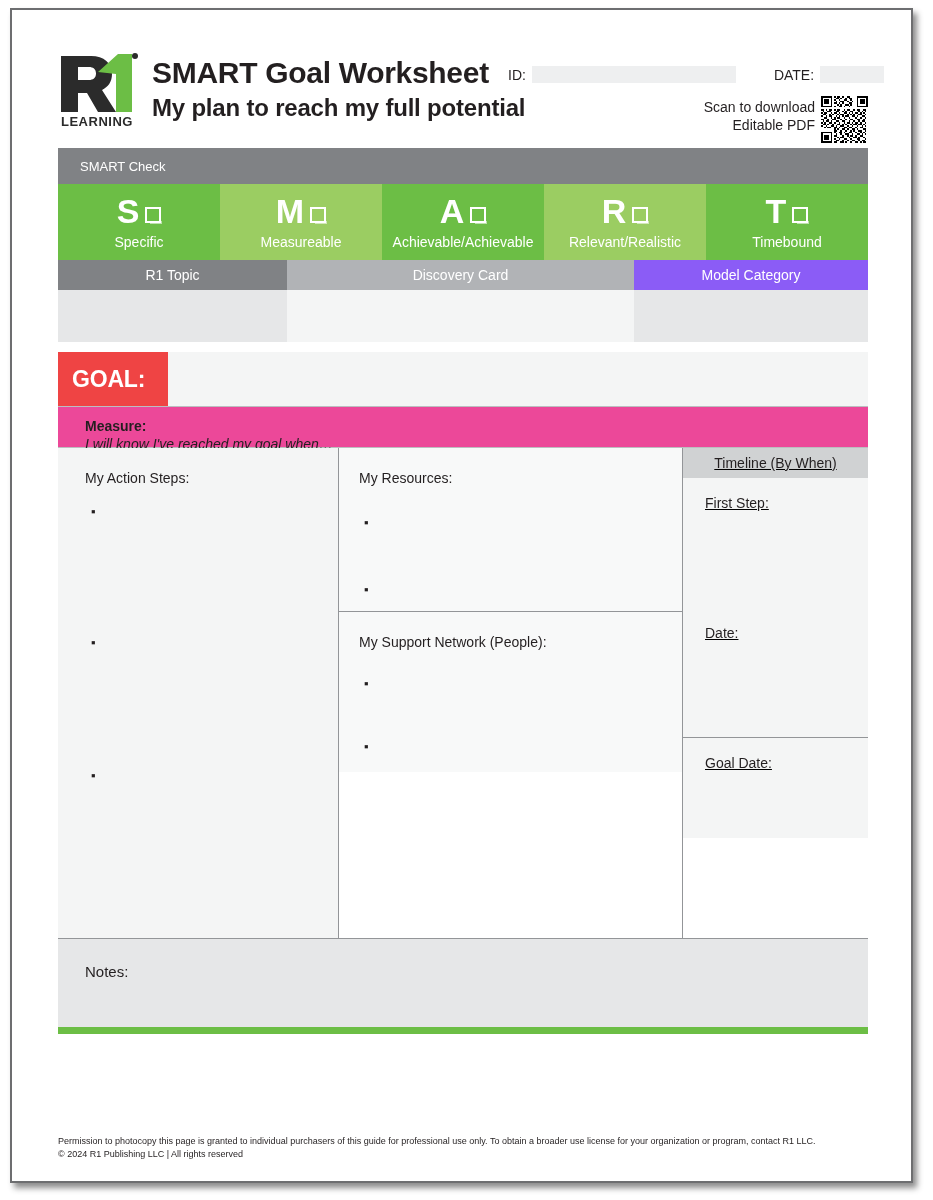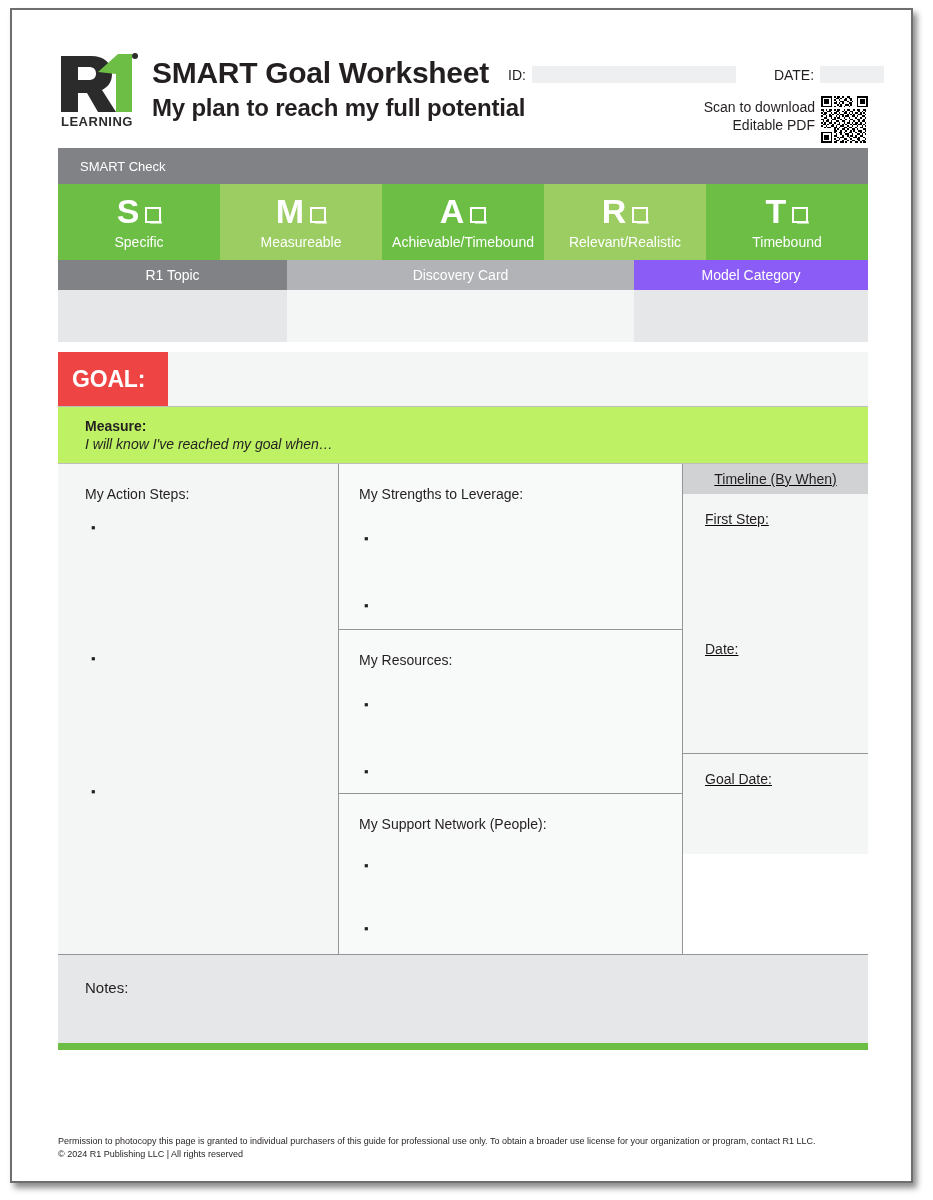--- a/index.html
+++ b/index.html
@@ -219,21 +219,21 @@
   }
   .goal-field { flex: 1; background: #f4f5f5; }
 
   
   .band {
     padding: 11px 0 11px 27px;
     box-sizing: border-box;
     border-bottom: 1px solid #bcbec0;
   }
   .band.benefits { background: #e6e7e8; height: 57px; }
-  .band.measure  { background: #bef264; height: 57px; }
+  .band.measure  { background: #ec4899; height: 41px; }
   .band-label {
     font-size: 14px;
     font-weight: bold;
     color: #231f20;
     line-height: 17px;
   }
   .band-hint {
     font-size: 14px;
     font-style: italic;
     color: #231f20;
@@ -652,21 +652,21 @@
           <span class="smart-letter">M</span>
           <span class="smart-box"></span>
         </div>
         <div class="smart-word">Measureable</div>
       </div>
       <div class="smart-cell" style="background:#6cbe45;">
         <div class="smart-letter-line">
           <span class="smart-letter">A</span>
           <span class="smart-box"></span>
         </div>
-        <div class="smart-word">Achievable/Timebound</div>
+        <div class="smart-word">Achievable/Achievable</div>
       </div>
       <div class="smart-cell" style="background:#9bcd62;">
         <div class="smart-letter-line">
           <span class="smart-letter">R</span>
           <span class="smart-box"></span>
         </div>
         <div class="smart-word">Relevant/Realistic</div>
       </div>
       <div class="smart-cell" style="background:#6cbe45;">
         <div class="smart-letter-line">
@@ -707,25 +707,20 @@
         <div class="pad-block">
           <div class="sec-title">My Action Steps:</div>
         </div>
         <div class="bullet" style="position:absolute; left:33px; top:56px;"></div>
         <div class="bullet" style="position:absolute; left:33px; top:187px;"></div>
         <div class="bullet" style="position:absolute; left:33px; top:320px;"></div>
       </div>
 
       <div class="col-mid">
 
-        <div class="mid-box strengths">
-          <div class="sec-title">My Strengths to Leverage:</div>
-          <div class="bullet" style="margin-top:28px; margin-left:5px;"></div>
-          <div class="bullet" style="margin-top:52px; margin-left:5px;"></div>
-        </div>
 
         <div class="mid-box resources">
           <div class="sec-title">My Resources:</div>
           <div class="bullet" style="margin-top:28px; margin-left:5px;"></div>
           <div class="bullet" style="margin-top:52px; margin-left:5px;"></div>
         </div>
 
         <div class="mid-box support">
           <div class="sec-title">My Support Network (People):</div>
           <div class="bullet" style="margin-top:25px; margin-left:5px;"></div>

